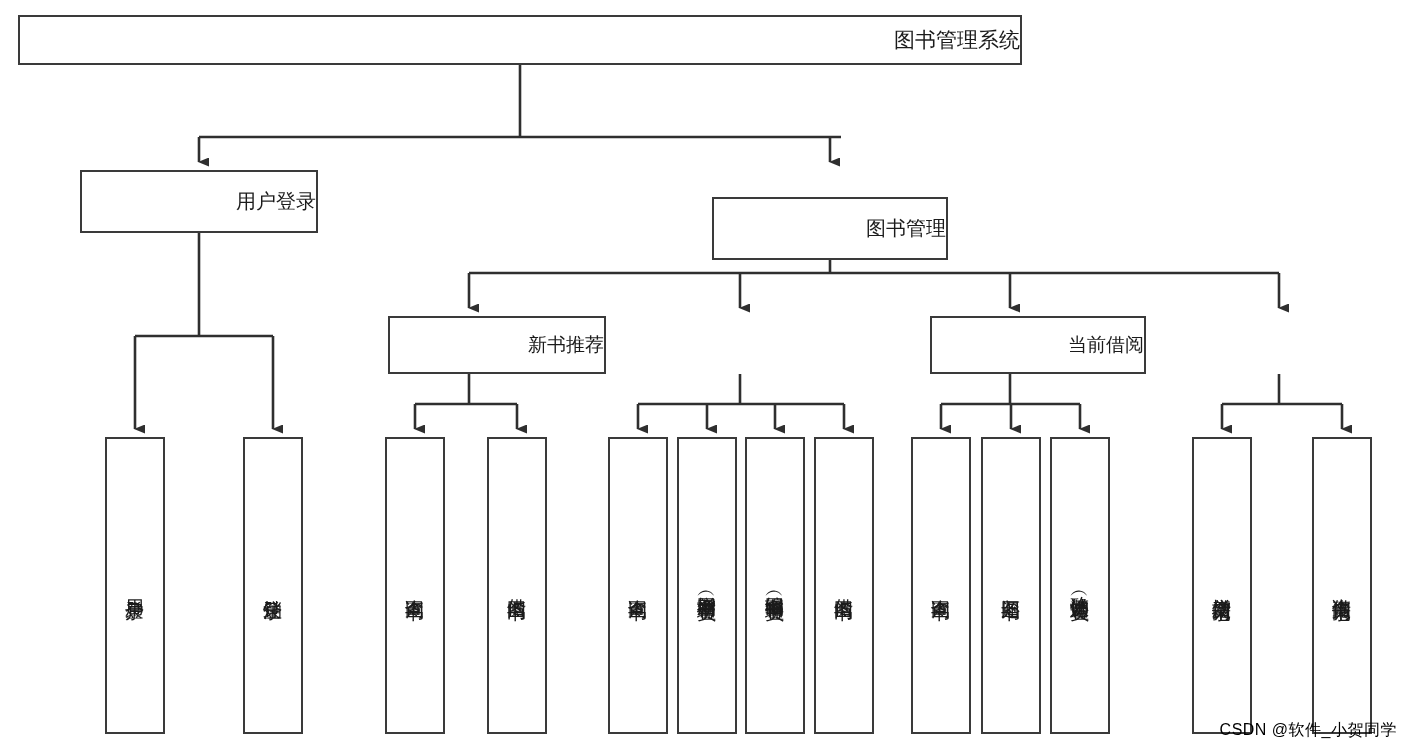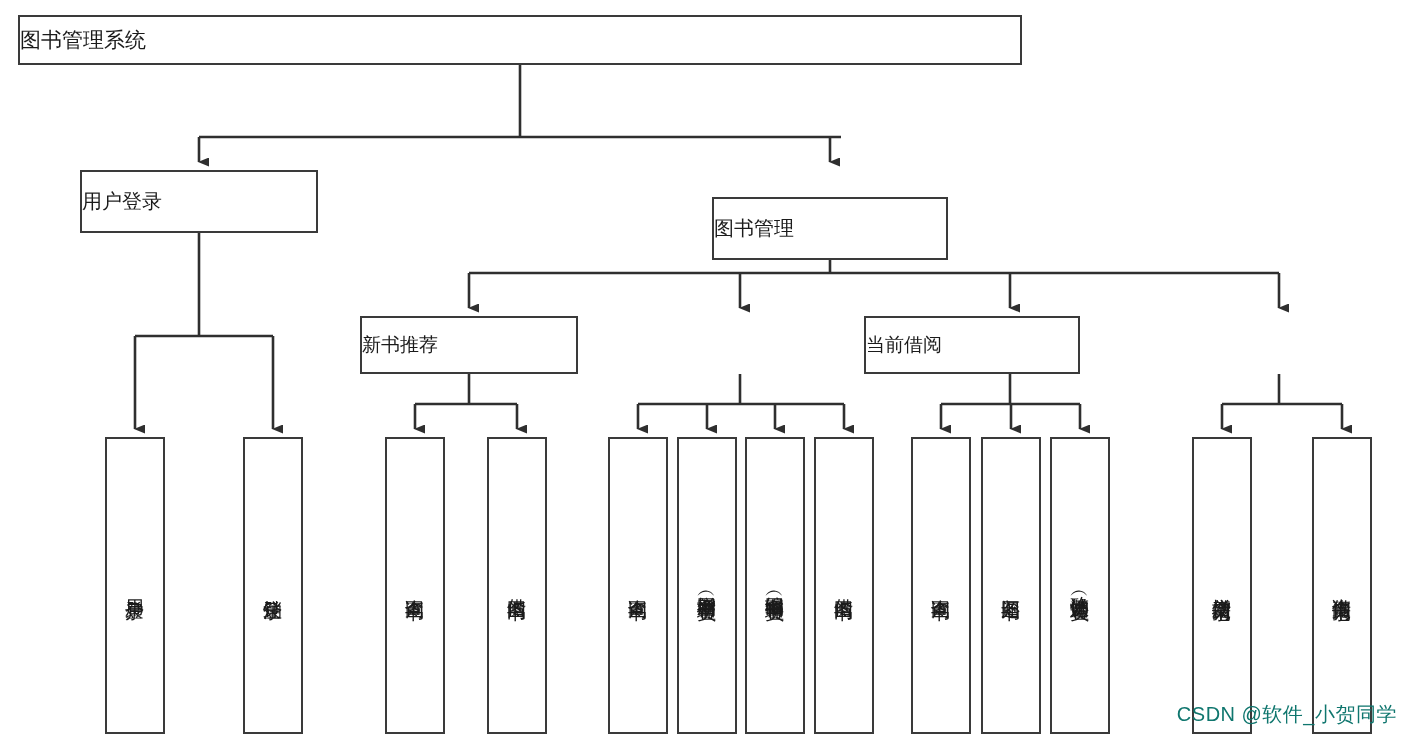--- a/index.html
+++ b/index.html
@@ -25,57 +25,58 @@
     height: 747px;
     pointer-events: none;
   }
   .node {
     position: absolute;
     box-sizing: border-box;
     background: #ffffff;
     border: 2px solid #3a3a3a;
     display: flex;
     align-items: center;
-    justify-content: flex-start;
+    justify-content: flex-end;
     color: #1b1b1b;
   }
   .node-label {
     display: block;
     text-align: center;
     line-height: 1.18;
     white-space: nowrap;
   }
   .node.root {
     font-size: 21px;
   }
   .node.level2 {
     font-size: 20px;
   }
   .node.level3 {
     font-size: 19px;
+    margin-left: 28px;
   }
   .node.leaf {
     align-items: center;
     justify-content: center;
     padding: 6px 0;
   }
   .node.leaf .node-label {
     writing-mode: vertical-rl;
     text-orientation: upright;
     font-size: 19px;
     letter-spacing: 1px;
     line-height: 1;
     white-space: nowrap;
   }
   #watermark {
     position: absolute;
     right: 8px;
-    bottom: 19px;
-    font-size: 20px;
-    color: #0f766e;
+    bottom: 6px;
+    font-size: 16px;
+    color: #000000;
     white-space: nowrap;
     letter-spacing: 0.5px;
   }
 </style>
 </head>
 <body>
 
 <div id="diagram-root">
 
   <svg id="edge-layer" viewBox="0 0 1405 747" width="1405" height="747" xmlns="http://www.w3.org/2000/svg">
@@ -136,21 +137,21 @@
   <div class="node level2" style="left:80px; top:170px; width:238px; height:63px;">
     <span class="node-label">用户登录</span>
   </div>
   <div class="node level2" style="left:712px; top:170px; width:236px; height:63px;margin-top:27px;">
     <span class="node-label">图书管理</span>
   </div>
 
   <div class="node level3" style="left:360px; top:316px; width:218px; height:58px;">
     <span class="node-label">新书推荐</span>
   </div>
-  <div class="node level3" style="left:864px; top:316px; width:216px; height:58px;">
+  <div class="node level3" style="left:902px; top:316px; width:216px; height:58px;">
     <span class="node-label">当前借阅</span>
   </div>
 
   <div class="node leaf" style="left:105px; top:437px; width:60px; height:297px;">
     <span class="node-label">用户登录</span>
   </div>
   <div class="node leaf" style="left:243px; top:437px; width:60px; height:297px;">
     <span class="node-label">注销登录</span>
   </div>
   <div class="node leaf" style="left:385px; top:437px; width:60px; height:297px;">

